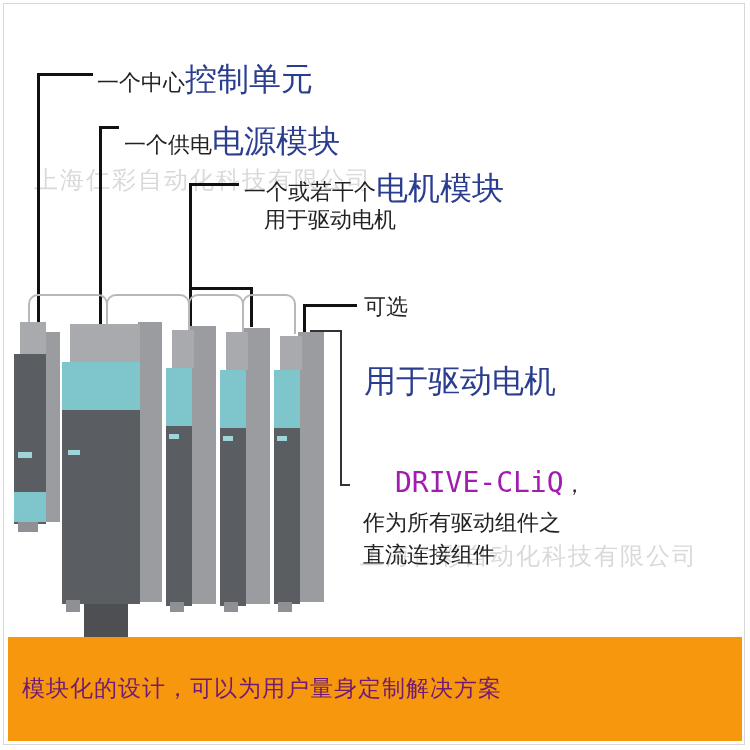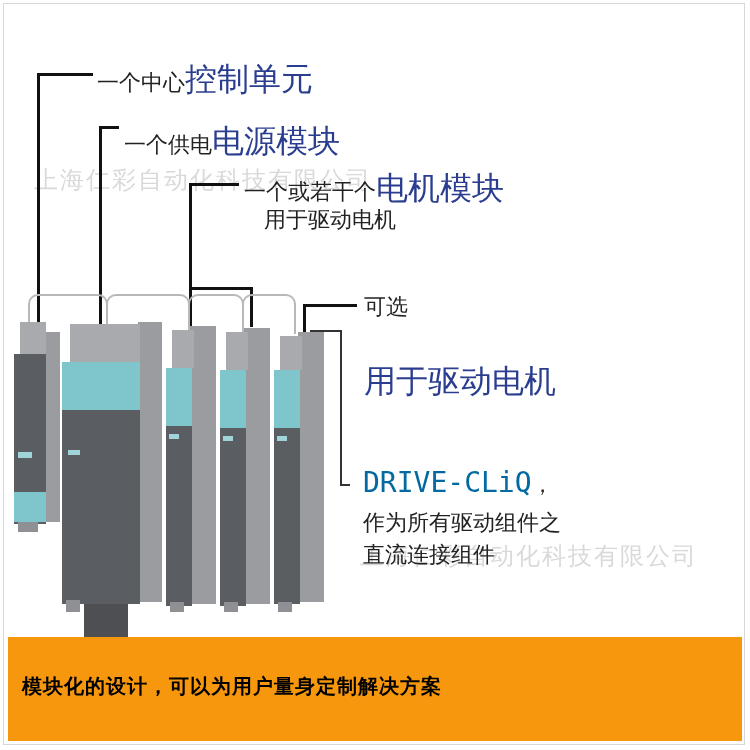--- a/index.html
+++ b/index.html
@@ -23,22 +23,22 @@
     .mod-side { position: absolute; background: #9a9c9f; }
     .mod-top { position: absolute; background: #a8aaad; }
     .mod-teal { position: absolute; background: #7ec6cc; }
     .mod-foot { position: absolute; background: #8e9094; }
     .mod-led { position: absolute; background: #9fd4d8; }
     .banner {
       position: absolute; left: 8px; top: 637px; width: 734px; height: 104px;
       background: #f7970e;
     }
     .banner-text {
-      position: absolute; left: 14px; top: 36px; color: #000000;
-      font-size: 20px; font-weight: bold; white-space: nowrap; letter-spacing: 1px;
+      position: absolute; left: 14px; top: 36px; color: #701a75;
+      font-size: 23px; font-weight: normal; white-space: nowrap; letter-spacing: 1px;
     }
     .banner-url {
       position: absolute; right: 14px; top: 70px; color: #ffffff;
       font-size: 21px; white-space: nowrap;
     }
   </style>
 </head>
 <body>
 
 <div class="frame"></div>
@@ -75,21 +75,21 @@
 <div class="abs" style="left:124px; top:120px;">
   <span class="lbl-black">一个供电</span><span class="lbl-blue">电源模块</span>
 </div>
 <div class="abs" style="left:244px; top:167px;">
   <span class="lbl-black">一个或若干个</span><span class="lbl-blue">电机模块</span>
 </div>
 <div class="abs lbl-black" style="left:264px; top:205px;">用于驱动电机</div>
 <div class="abs lbl-black" style="left:364px; top:292px;">可选</div>
 <div class="abs lbl-blue" style="left:364px; top:328px;">用于驱动电机</div>
 <div class="abs" style="left:363px; top:466px;">
-  <span style="font-family:'DejaVu Sans Mono', monospace; color:#0369a1; font-size:28px;">DRIVE-CLiQ</span><span class="lbl-black">，</span>
+  <span style="font-family:'DejaVu Sans Mono', monospace; color:#a21caf; font-size:28px;margin-left:32px;">DRIVE-CLiQ</span><span class="lbl-black">，</span>
 </div>
 <div class="abs lbl-black" style="left:363px; top:508px;">作为所有驱动组件之</div>
 <div class="abs lbl-black" style="left:363px; top:540px;">直流连接组件</div>
 
 <div class="module" style="left:14px; top:322px; width:48px; height:210px;">
   <div class="mod-side" style="left:30px; top:10px; width:16px; height:190px;"></div>
   <div class="mod-top" style="left:6px; top:0; width:26px; height:32px;"></div>
   <div class="mod-body" style="left:0; top:32px; width:32px; height:170px;"></div>
   <div class="mod-led" style="left:4px; top:130px; width:14px; height:6px;"></div>
   <div class="mod-teal" style="left:0; top:170px; width:32px; height:30px;"></div>

